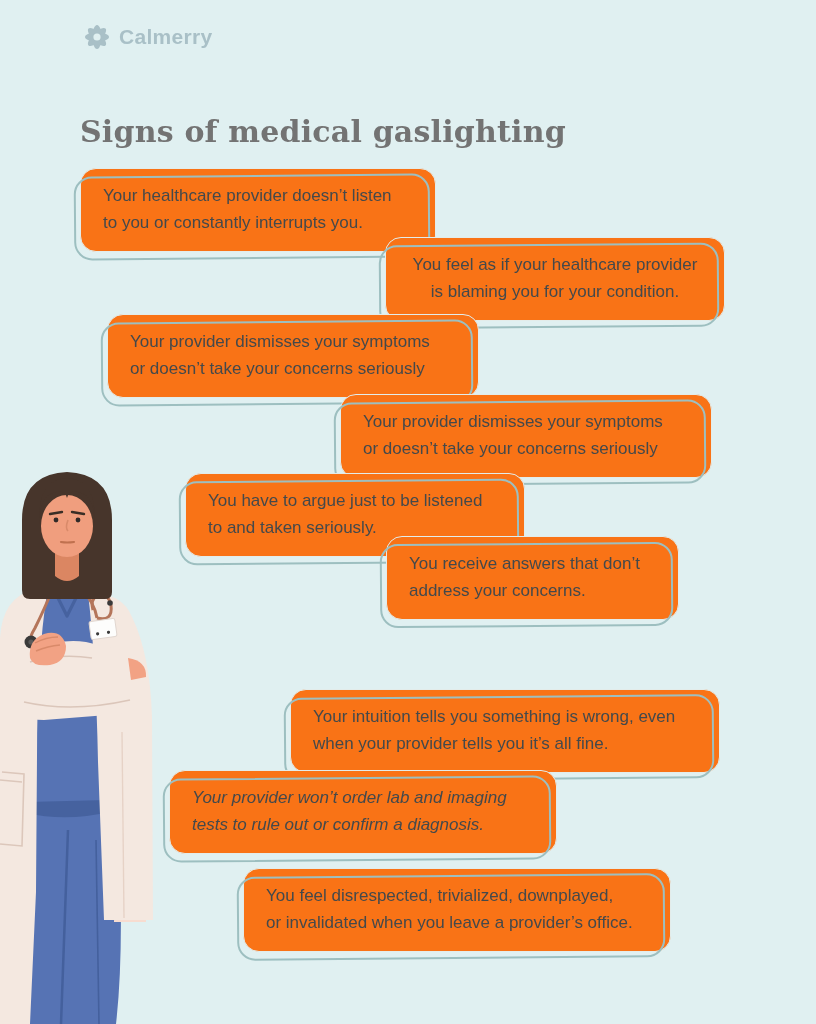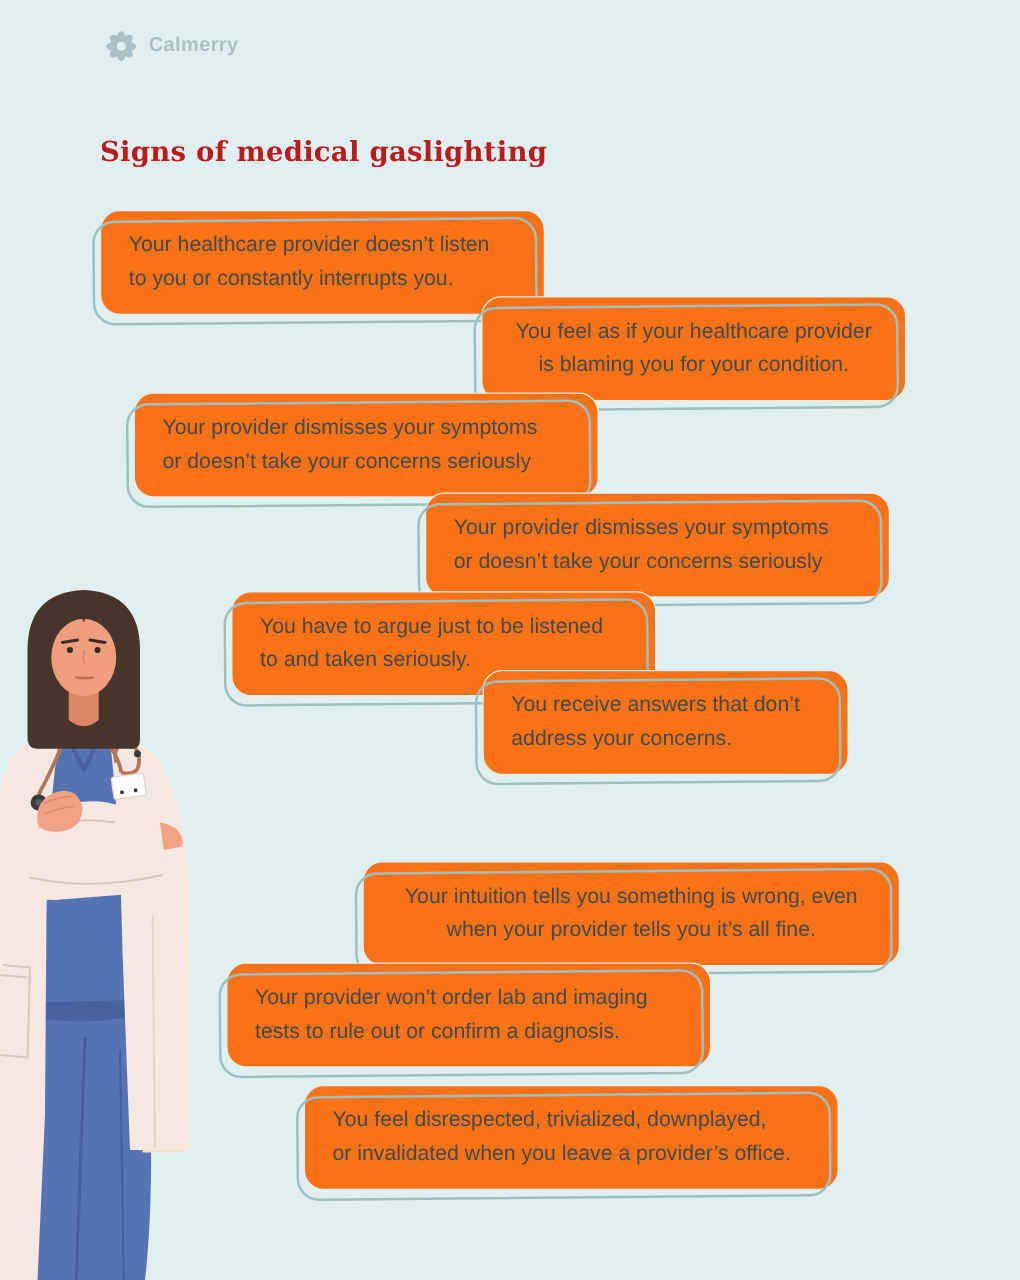--- a/index.html
+++ b/index.html
@@ -4,28 +4,28 @@
 <style>
   html,body{margin:0;padding:0;}
   body{background:#c9dfe2;font-family:"Liberation Sans",sans-serif;}
   .canvas{
     position:relative;width:816px;height:1024px;margin:0 auto;
     background:#e0f0f1;overflow:hidden;
   }
   
   .logo{position:absolute;left:84px;top:24px;display:flex;align-items:center;gap:9px;}
   .logo .wordmark{
-    font-family:"Liberation Sans",sans-serif;font-weight:bold;font-size:16px;
+    font-family:"Liberation Sans",sans-serif;font-weight:bold;font-size:21px;
     color:#a9c0c7;letter-spacing:.3px;
   }
   
   .page-title{
     position:absolute;left:80px;top:94px;
-    font-family:"DejaVu Serif",serif;font-weight:bold;font-size:22px;
-    color:#b91c1c;letter-spacing:.2px;
+    font-family:"DejaVu Serif",serif;font-weight:bold;font-size:30px;
+    color:#737373;letter-spacing:.2px;
   }
   
   .bubble{
     position:absolute;box-sizing:border-box;
     background:#f97316;border:1.5px solid #e3ecea;border-radius:16px;
     padding:14px 22px;isolation:isolate;
   }
   .bubble::before{
     content:"";position:absolute;inset:-1px;border:2px solid #9dbfc0;
     border-radius:18px;transform:translate(-6px,7px) rotate(-0.5deg);
@@ -128,25 +128,25 @@
 or doesn’t take your concerns seriously</span>
   </div>
   <div class="bubble" style="left:185px;top:473px;width:340px;">
     <span class="bubble-text">You have to argue just to be listened
 to and taken seriously.</span>
   </div>
   <div class="bubble" style="left:386px;top:536px;width:293px;">
     <span class="bubble-text">You receive answers that don’t
 address your concerns.</span>
   </div>
-  <div class="bubble" style="left:290px;top:689px;width:430px;text-align:center;">
+  <div class="bubble" style="left:290px;top:689px;width:430px;">
     <span class="bubble-text">Your intuition tells you something is wrong, even
 when your provider tells you it’s all fine.</span>
   </div>
-  <div class="bubble" style="left:181px;top:770px;width:388px;">
+  <div class="bubble" style="left:169px;top:770px;width:388px;font-style:italic;">
     <span class="bubble-text">Your provider won’t order lab and imaging
 tests to rule out or confirm a diagnosis.</span>
   </div>
   <div class="bubble" style="left:243px;top:853px;width:428px;margin-top:15px;">
     <span class="bubble-text">You feel disrespected, trivialized, downplayed,
 or invalidated when you leave a provider’s office.</span>
   </div>
 
 </div>
 

